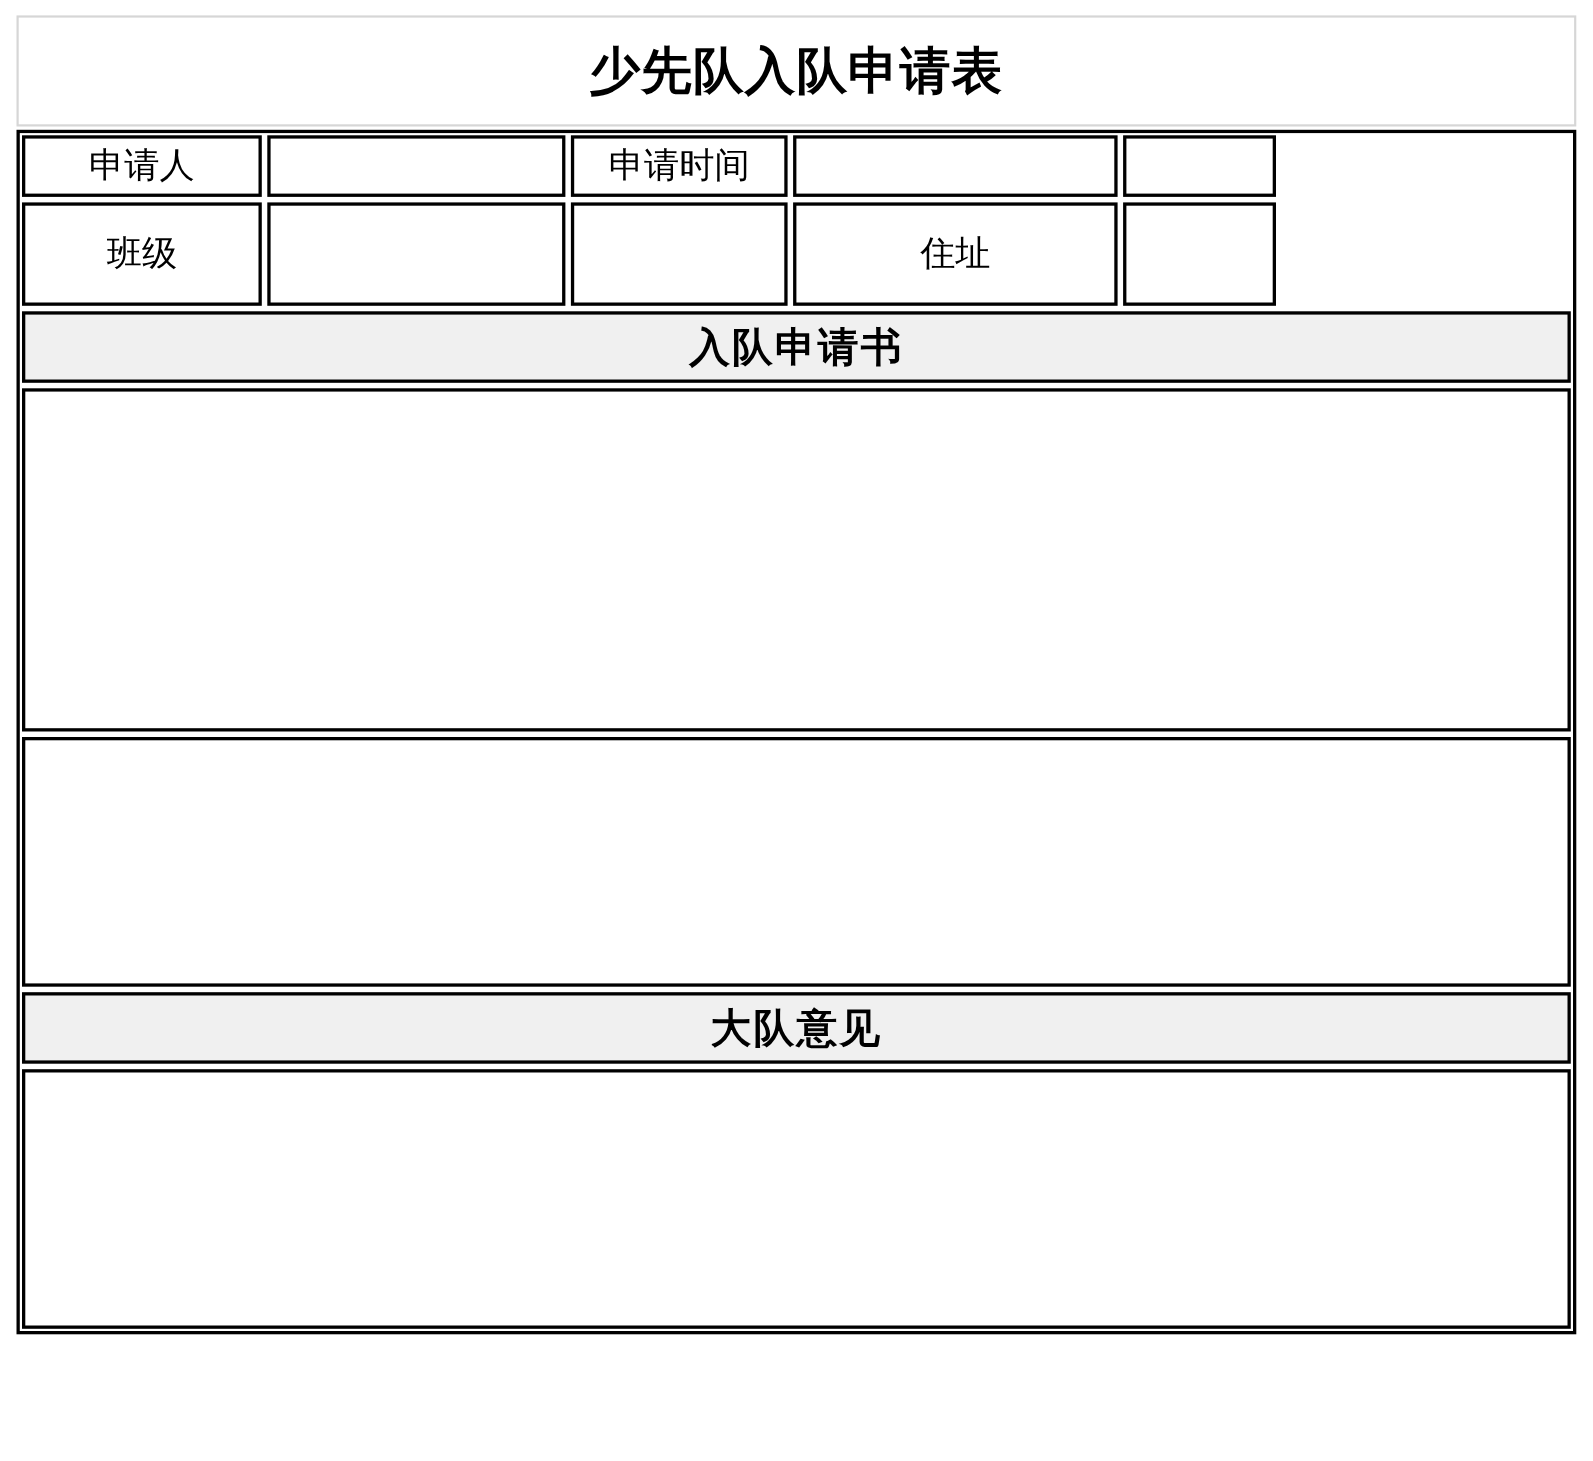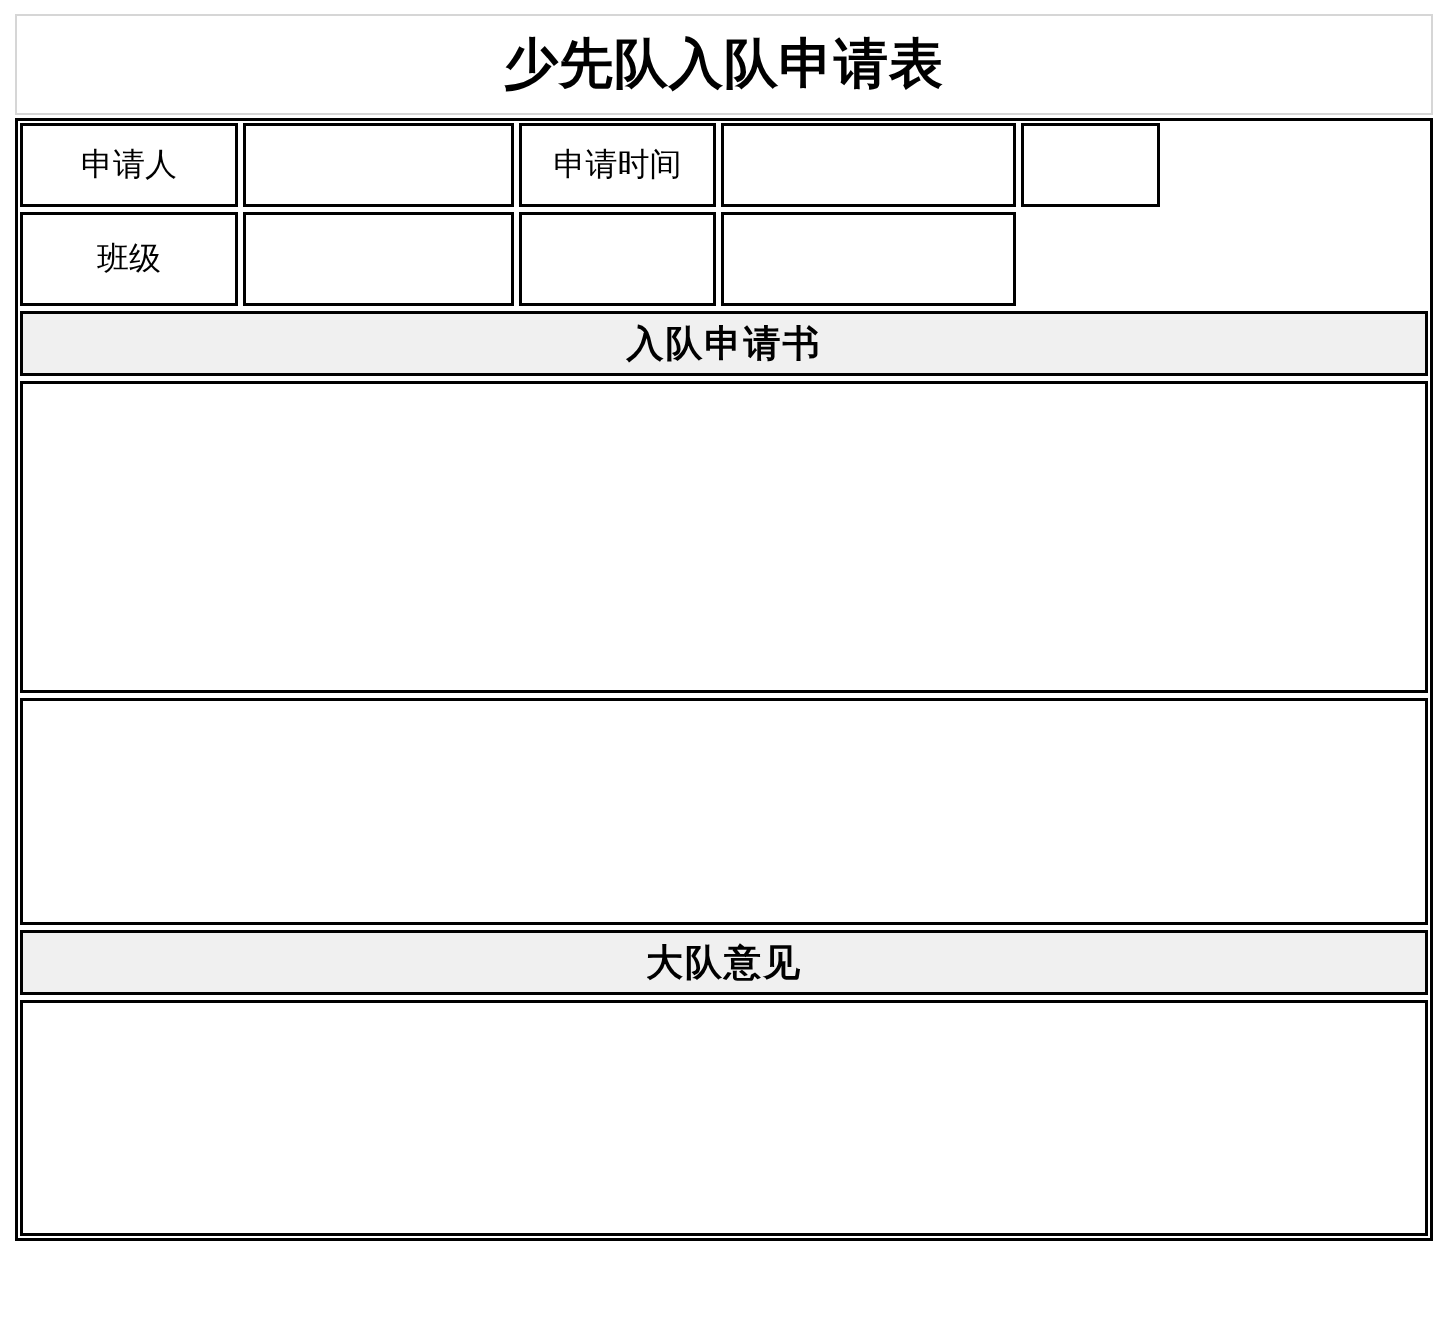--- a/index.html
+++ b/index.html
@@ -19,21 +19,21 @@
   
   .title-box {
     height: 101px;
     border: 2px solid var(--title-box-border, #d6d6d6);
     display: flex;
     align-items: center;
     justify-content: center;
     background: #ffffff;
   }
   .title {
-    font-size: 54px;
+    font-size: 46px;
     font-weight: 900;
     letter-spacing: 1px;
     white-space: nowrap;
   }
   
   .form-table {
     margin-top: 3px;
     border: 3px solid var(--border, #000);
     padding: 2px;
     display: flex;
@@ -48,21 +48,21 @@
   }
   .cell {
     border: 3px solid var(--border, #000);
     display: flex;
     align-items: center;
     justify-content: center;
     font-size: 32px;
     background: #ffffff;
     overflow: hidden;
   }
-  .row-1 .cell { height: 84px; }
+  .row-1 .cell { height: 56px; }
   .row-2 .cell { height: 94px; }
   .label-cell { white-space: nowrap; }
   .section-header {
     height: 65px;
     border: 3px solid var(--border, #000);
     background: var(--section-header-bg, #f0f0f0);
     display: flex;
     align-items: center;
     justify-content: center;
     font-size: 37px;
@@ -96,20 +96,21 @@
       <div class="cell value-cell"></div>
       <div class="cell label-cell">申请时间</div>
       <div class="cell value-cell"></div>
       <div class="cell value-cell"></div>
     </div>
 
     <div class="info-row row-2">
       <div class="cell label-cell">班级</div>
       <div class="cell value-cell"></div>
       <div class="cell value-cell"></div>
+      <div class="cell label-cell">住址</div>
       <div class="cell value-cell"></div>
     </div>
 
     <div class="section-header">入队申请书</div>
     <div class="section-content content-1"></div>
 
     <div class="section-content content-2"></div>
 
     <div class="section-header">大队意见</div>
     <div class="section-content content-3"></div>

